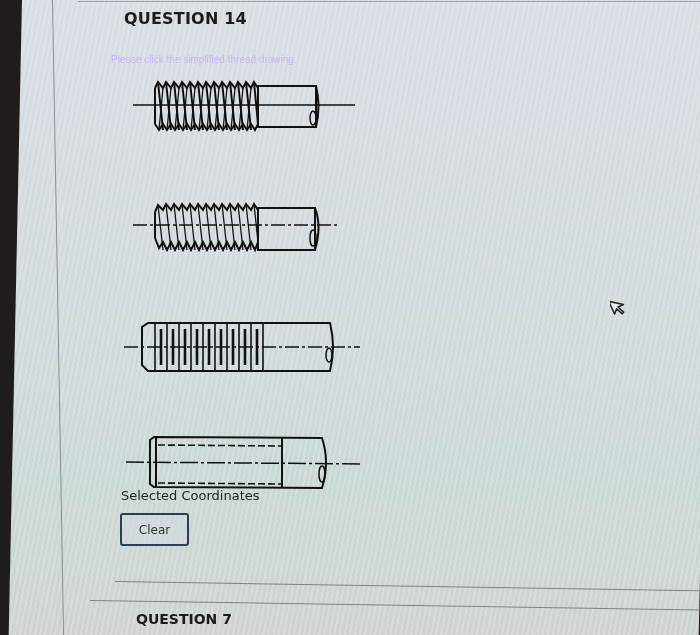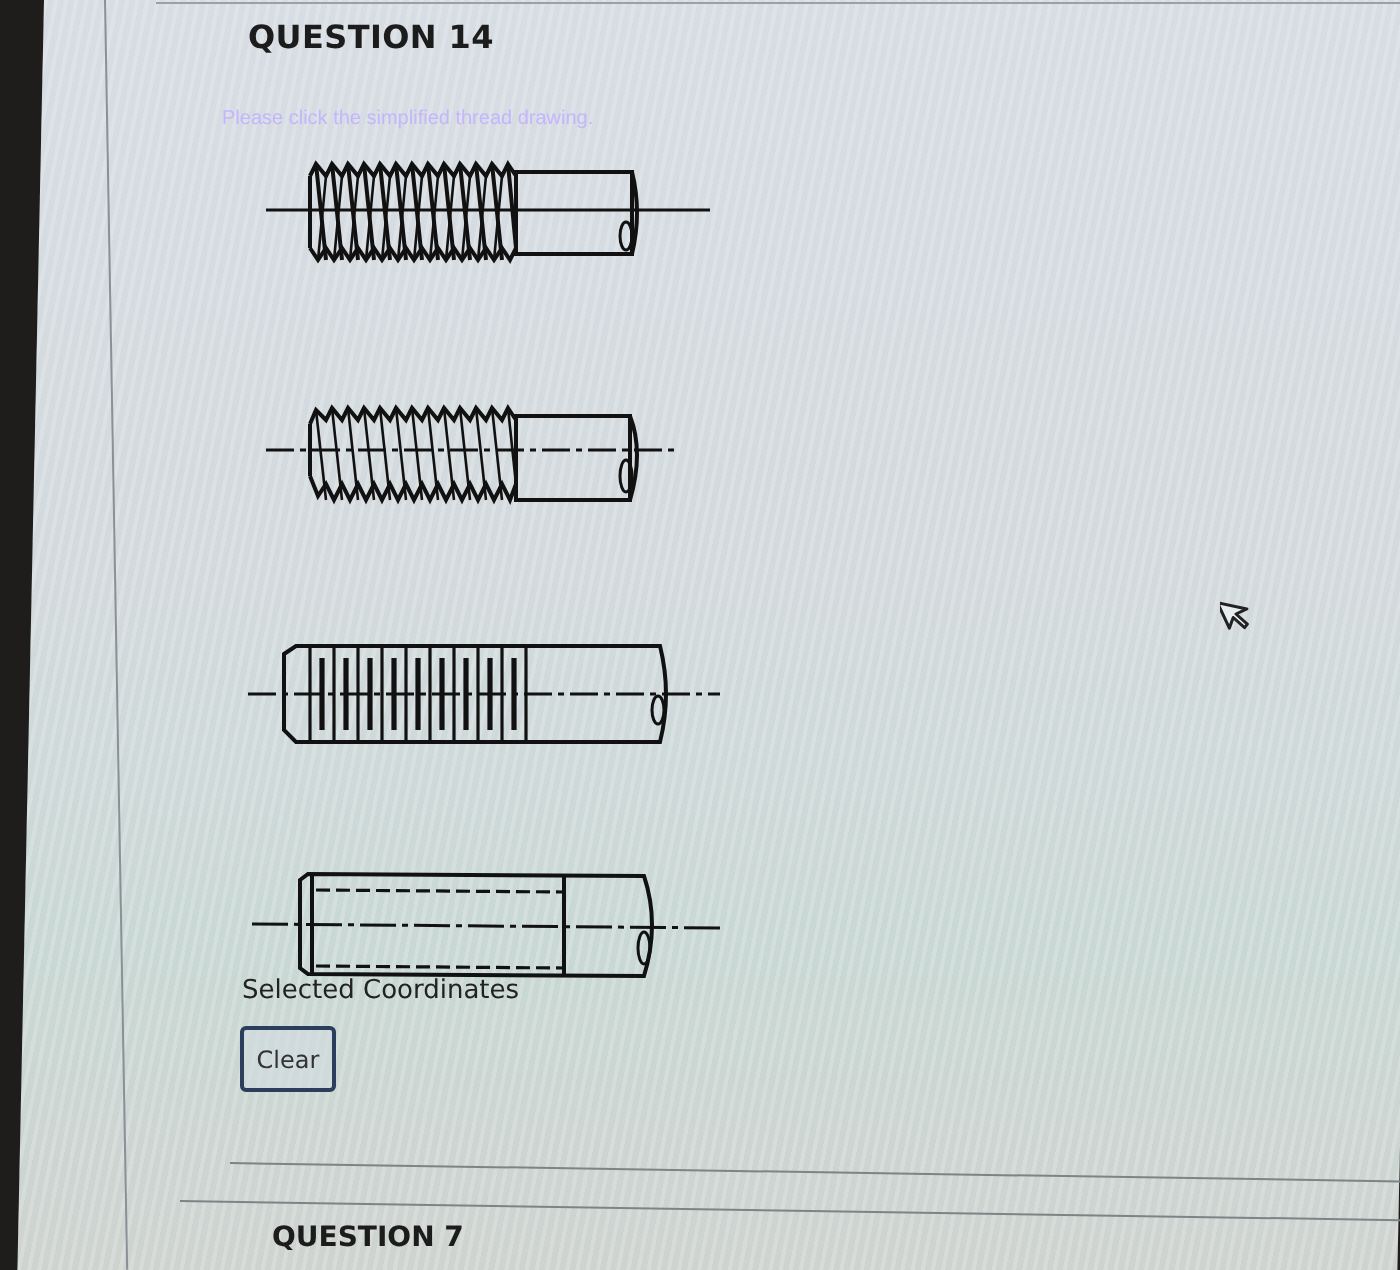--- a/index.html
+++ b/index.html
@@ -27,21 +27,21 @@
   }
   .prompt {
     position:absolute; left:111px; top:54px; font-family:"Liberation Sans", sans-serif;
     font-size:10px; color:#c4b5fd;
   }
   .drawing { position:absolute; cursor:pointer; }
   .coords-label {
     position:absolute; left:121px; top:488px; font-size:13px; color:#222;
   }
   .clear-btn {
-    position:absolute; left:120px; top:513px; width:48px; height:33px;
+    position:absolute; left:120px; top:513px; width:69px; height:33px;
     border:2px solid #2b3e5c; border-radius:3px; background:rgba(210,220,225,0.6);
     font-size:12px; color:#333; display:flex; align-items:center; justify-content:center;
     box-sizing:border-box;
   }
   .sep1 { position:absolute; left:115px; top:581px; width:600px; height:1px; background:#7d8386; transform:rotate(0.9deg); transform-origin:left; }
   .sep2 { position:absolute; left:90px; top:600px; width:620px; height:1px; background:#7d8386; transform:rotate(0.9deg); transform-origin:left; }
   .q15 {
     position:absolute; left:136px; top:611px; font-size:14px; font-weight:bold; color:#1c1c1c;
   }
   .cursor { position:absolute; left:610px; top:297px; }

